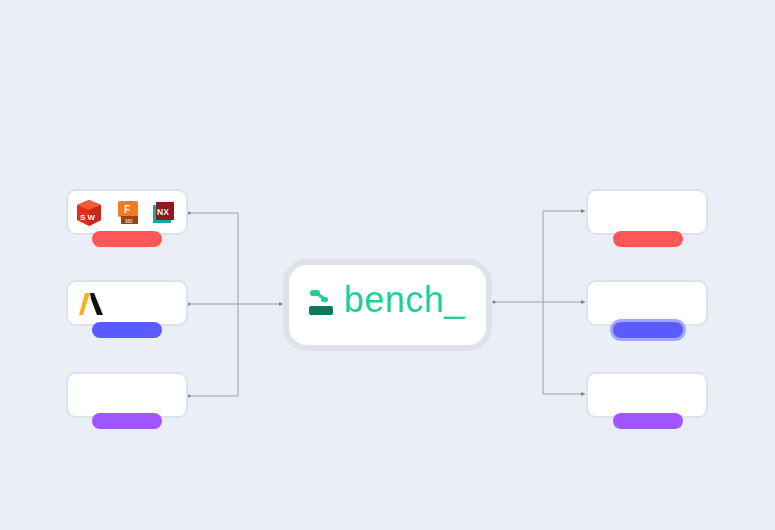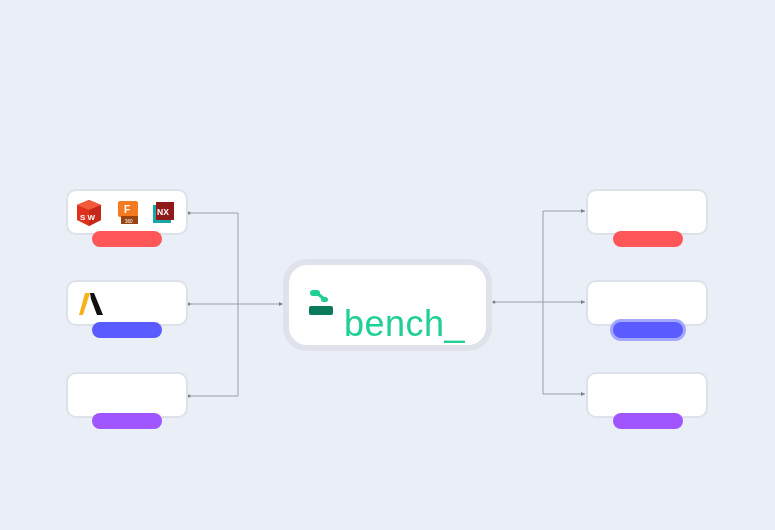--- a/index.html
+++ b/index.html
@@ -14,21 +14,21 @@
   .pill {
     position:absolute; width:70px; height:16px; border-radius:8px;
   }
   .pill.ring { box-shadow:0 0 0 3px #a3a8ff; }
   .hub {
     position:absolute; left:283px; top:259px; width:209px; height:92px;
     background:#ffffff; border:6px solid #dfe2ea; border-radius:24px; box-sizing:border-box;
   }
   .hub-word {
     position:absolute; left:55px; top:14px; font-size:36px; color:#1fcf96;
-    font-family:"Liberation Sans", sans-serif; letter-spacing:0.5px; font-weight:normal;margin-top:24px;
+    font-family:"Liberation Sans", sans-serif; letter-spacing:0.5px; font-weight:normal;
   }
   svg.wires { position:absolute; left:0; top:0; }
   .icon { position:absolute; }
 </style>
 </head>
 <body>
 
 <svg class="wires" width="775" height="530">
   <g stroke="#9a9ea6" stroke-width="1" fill="none">
 

